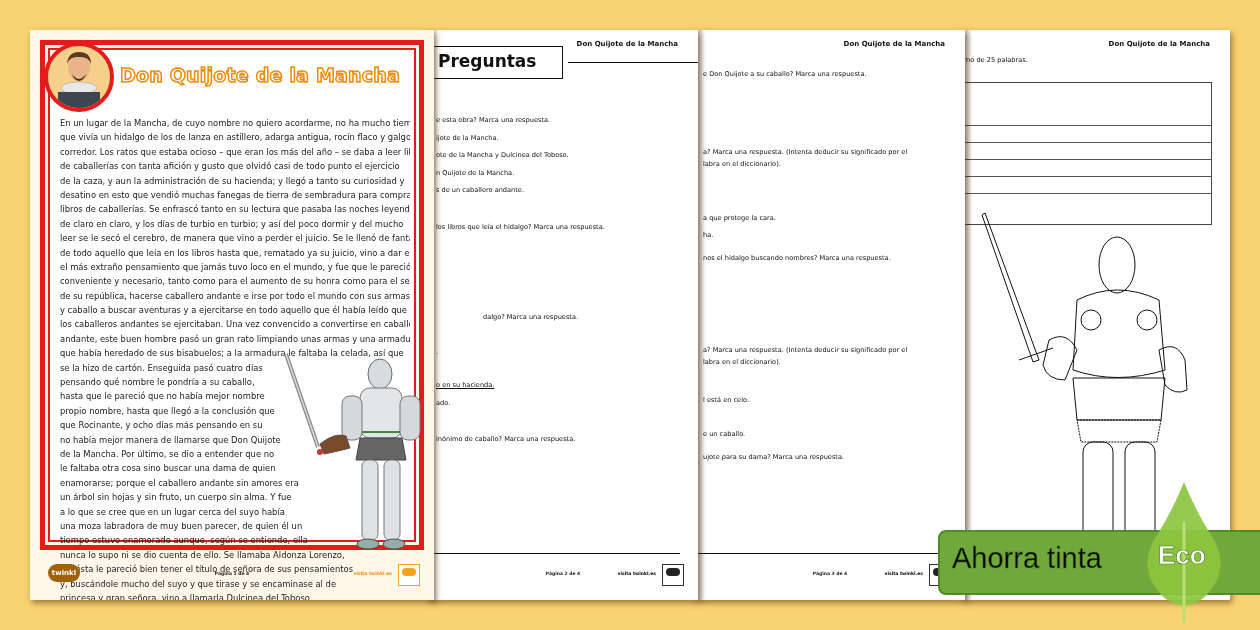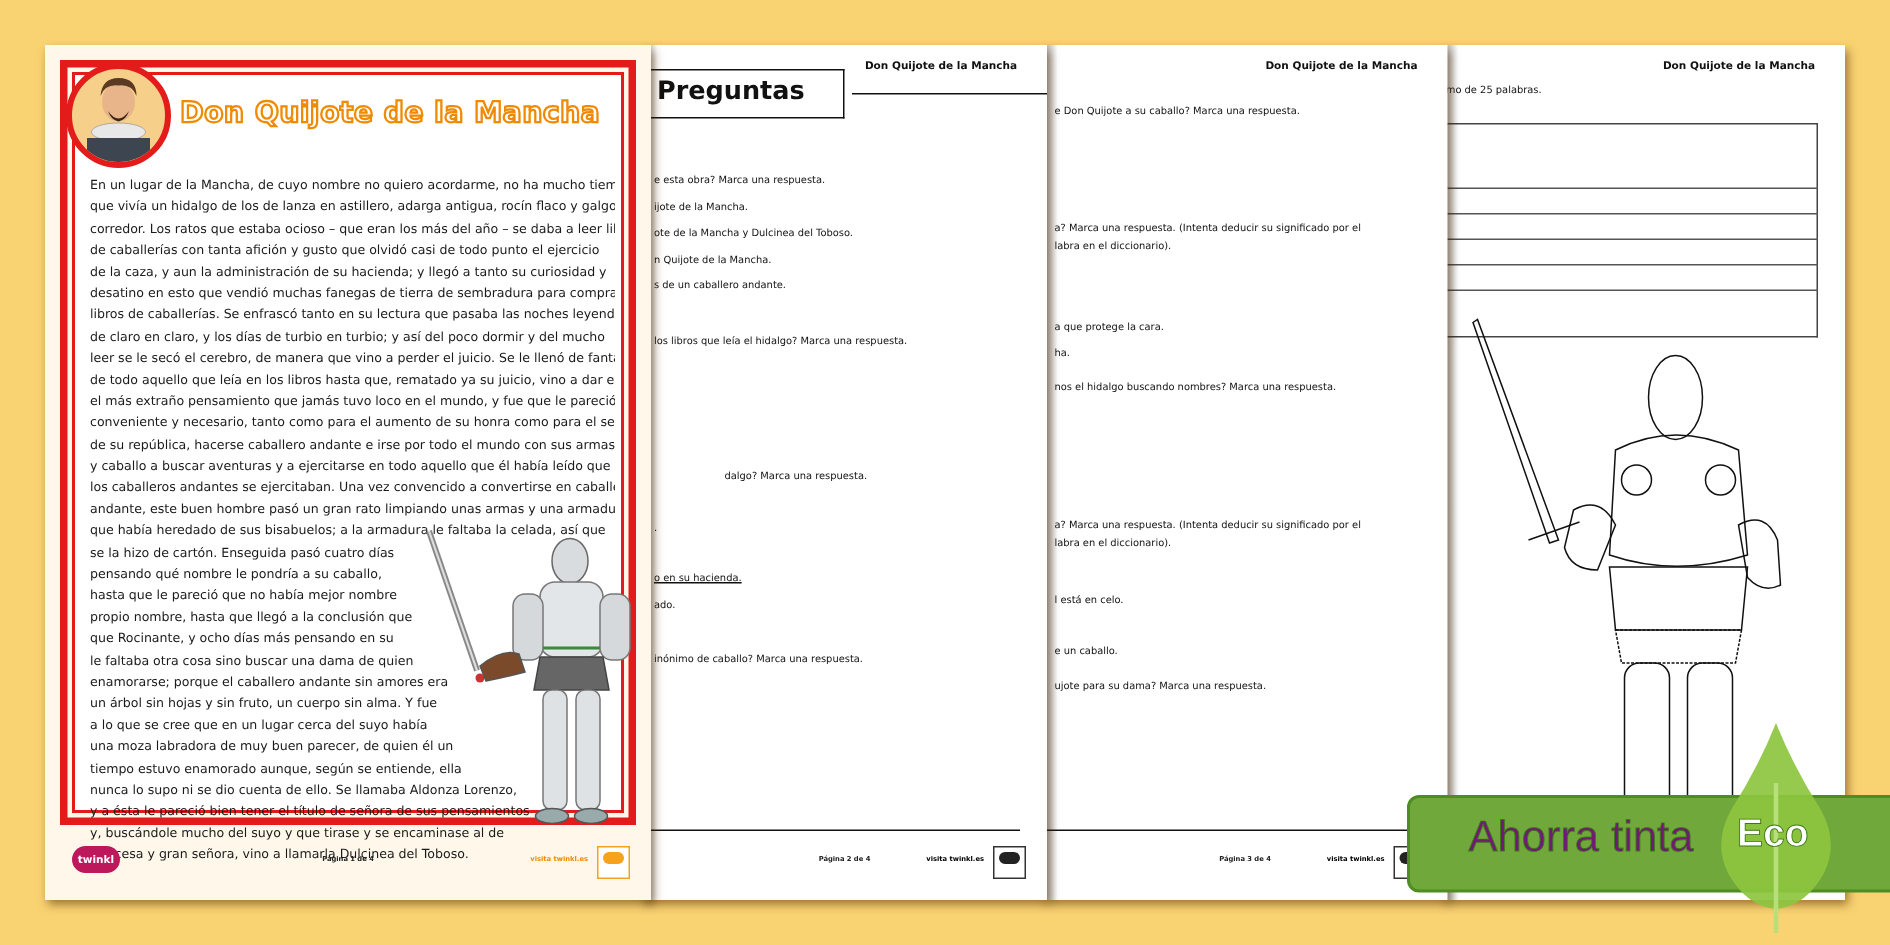--- a/index.html
+++ b/index.html
@@ -47,21 +47,21 @@
   .p1-body {
     position: absolute; left: 30px; top: 86px; width: 350px;
     font-size: 8.4px; line-height: 14.4px; color: #1a1a1a;
     font-family: "DejaVu Sans", sans-serif;
   }
   .p1-body .ln { white-space: nowrap; display: block; height: 14.4px; overflow: hidden; }
   .knight1 { position: absolute; left: 250px; top: 322px; width: 150px; height: 200px; }
   .footer { position: absolute; left: 0; right: 0; bottom: 0; height: 50px; }
   .twinkl-logo {
     position: absolute; left: 18px; bottom: 18px; width: 32px; height: 18px;
-    background: #be185d; border-radius: 9px; color: #fff; font-size: 7px;
+    background: #a16207; border-radius: 9px; color: #fff; font-size: 7px;
     font-weight: bold; text-align: center; line-height: 18px;
   }
   .page-num { position: absolute; left: 0; right: 0; bottom: 24px; text-align: center;
     font-size: 4.5px; font-weight: bold; color: #222; }
   .visit { position: absolute; right: 42px; bottom: 24px; font-size: 4.5px; font-weight: bold; }
   .badge { position: absolute; right: 14px; bottom: 14px; width: 22px; height: 22px;
     border: 1px solid #f7a21c; background: #fff; }
   .badge::before { content: ""; position: absolute; left: 3px; top: 3px; width: 14px; height: 8px;
     border-radius: 6px; background: #f7a21c; }
   .badge.bw { border-color: #333; }
@@ -80,23 +80,22 @@
   .write-box { position: absolute; left: 0; top: 52px; width: 250px; height: 143px; border: 1px solid #444; border-left: none; }
   .write-line { position: absolute; left: 0; width: 250px; border-top: 1px solid #555; }
   .knight4 { position: absolute; left: 15px; top: 180px; width: 220px; height: 390px; }
 
   .eco {
     position: absolute; left: 938px; top: 530px; width: 330px; height: 65px;
     background: #70a83b; border: 2px solid #4f8c22; border-radius: 8px 0 0 8px;
     z-index: 10;
   }
   .eco-text {
-    position: absolute; left: 12px; top: 10px; font-size: 29px; color: #701a75;
+    position: absolute; left: 12px; top: 10px; font-size: 29px; color: #000000;
     font-family: "Liberation Sans", sans-serif;
-    margin-left: 27px;
     -webkit-text-stroke: 0.6px #3d7a15;
   }
   .eco-leaf { position: absolute; left: 1146px; top: 482px; width: 76px; height: 140px; z-index: 11; }
   .eco-word {
     position: absolute; left: 1158px; top: 540px; font-size: 26px; color: #fff; font-weight: bold;
     font-family: "Liberation Sans", sans-serif; z-index: 12;
     -webkit-text-stroke: 0.6px #3d7a15;
   }
 </style>
 </head>
@@ -131,20 +130,22 @@
       <span class="ln">de su república, hacerse caballero andante e irse por todo el mundo con sus armas</span>
       <span class="ln">y caballo a buscar aventuras y a ejercitarse en todo aquello que él había leído que</span>
       <span class="ln">los caballeros andantes se ejercitaban. Una vez convencido a convertirse en caballero</span>
       <span class="ln">andante, este buen hombre pasó un gran rato limpiando unas armas y una armadura</span>
       <span class="ln">que había heredado de sus bisabuelos; a la armadura le faltaba la celada, así que</span>
       <span class="ln">se la hizo de cartón. Enseguida pasó cuatro días</span>
       <span class="ln">pensando qué nombre le pondría a su caballo,</span>
       <span class="ln">hasta que le pareció que no había mejor nombre</span>
       <span class="ln">propio nombre, hasta que llegó a la conclusión que</span>
       <span class="ln">que Rocinante, y ocho días más pensando en su</span>
+      <span class="ln">no había mejor manera de llamarse que Don Quijote</span>
+      <span class="ln">de la Mancha. Por último, se dio a entender que no</span>
       <span class="ln">le faltaba otra cosa sino buscar una dama de quien</span>
       <span class="ln">enamorarse; porque el caballero andante sin amores era</span>
       <span class="ln">un árbol sin hojas y sin fruto, un cuerpo sin alma. Y fue</span>
       <span class="ln">a lo que se cree que en un lugar cerca del suyo había</span>
       <span class="ln">una moza labradora de muy buen parecer, de quien él un</span>
       <span class="ln">tiempo estuvo enamorado aunque, según se entiende, ella</span>
       <span class="ln">nunca lo supo ni se dio cuenta de ello. Se llamaba Aldonza Lorenzo,</span>
       <span class="ln">y a ésta le pareció bien tener el título de señora de sus pensamientos</span>
       <span class="ln">y, buscándole mucho del suyo y que tirase y se encaminase al de</span>
       <span class="ln">princesa y gran señora, vino a llamarla Dulcinea del Toboso.</span>

